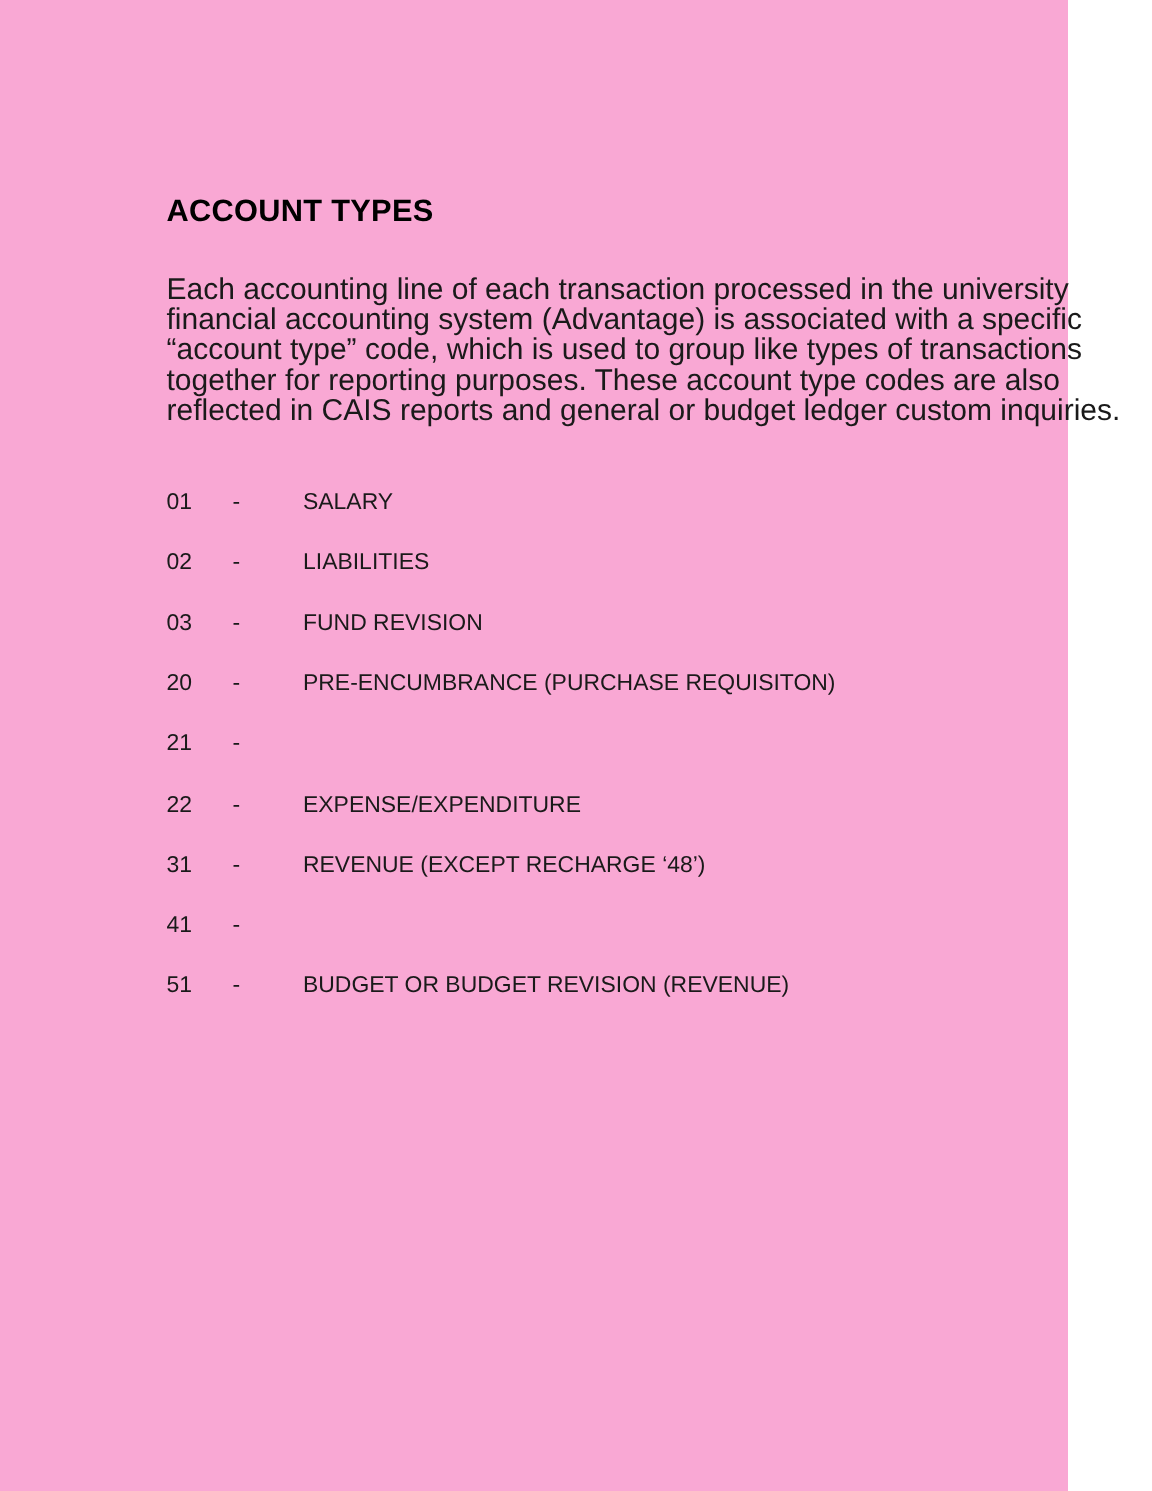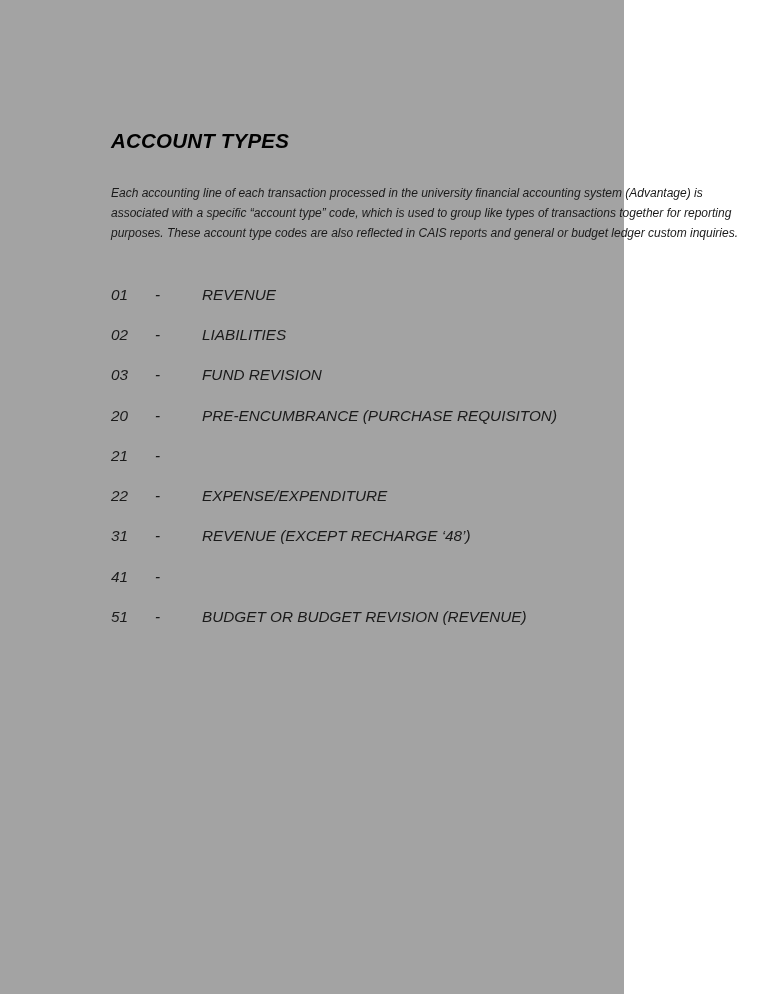--- a/index.html
+++ b/index.html
@@ -9,43 +9,42 @@
   }
   body {
     width: 768px;
     height: 994px;
     font-family: "Liberation Sans", sans-serif;
     color: #000000;
     -webkit-font-smoothing: antialiased;
   }
   .page {
     position: relative;
-    width: 624px;
+    width: 712px;
     height: 994px;
-    background: #a3a3a3;
+    background: #f9a8d4;
     box-sizing: border-box;
-    font-style: italic;
   }
   .doc-body {
     position: absolute;
     left: 111px;
     top: 128px;
     width: 640px;
   }
   .doc-title {
     font-size: 20.5px;
     font-weight: bold;
     letter-spacing: 0.2px;
     line-height: 26px;
     margin: 0 0 0 0;
     color: #000000;
   }
   .intro-paragraph {
     margin: 29px 0 0 0;
-    font-size: 12px;
+    font-size: 20px;
     line-height: 20.2px;
     color: #1a1a1a;
     max-width: 638px;
     text-align: left;
   }
   .account-type-list {
     margin: 41px 0 0 0;
     padding: 0;
     list-style: none;
   }
@@ -78,21 +77,21 @@
 
     <h1 class="doc-title">ACCOUNT TYPES</h1>
 
     <p class="intro-paragraph">Each accounting line of each transaction processed in the university financial accounting system (Advantage) is associated with a specific “account type” code, which is used to group like types of transactions together for reporting purposes. These account type codes are also reflected in CAIS reports and general or budget ledger custom inquiries.</p>
 
     <ul class="account-type-list">
 
     <li class="account-type-row">
           <span class="code-cell">01</span>
           <span class="dash-cell">-</span>
-          <span class="label-cell">REVENUE</span>
+          <span class="label-cell">SALARY</span>
         </li>
         <li class="account-type-row">
           <span class="code-cell">02</span>
           <span class="dash-cell">-</span>
           <span class="label-cell">LIABILITIES</span>
         </li>
         <li class="account-type-row">
           <span class="code-cell">03</span>
           <span class="dash-cell">-</span>
           <span class="label-cell">FUND REVISION</span>

